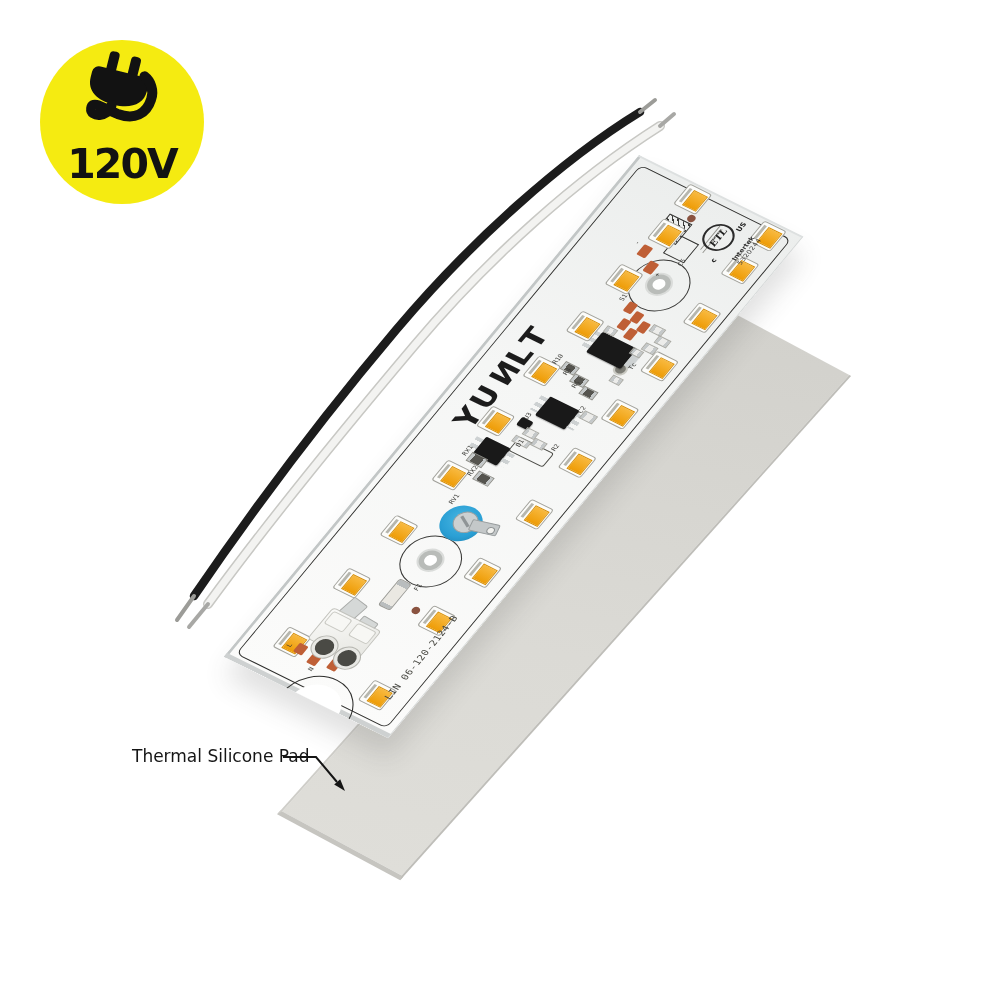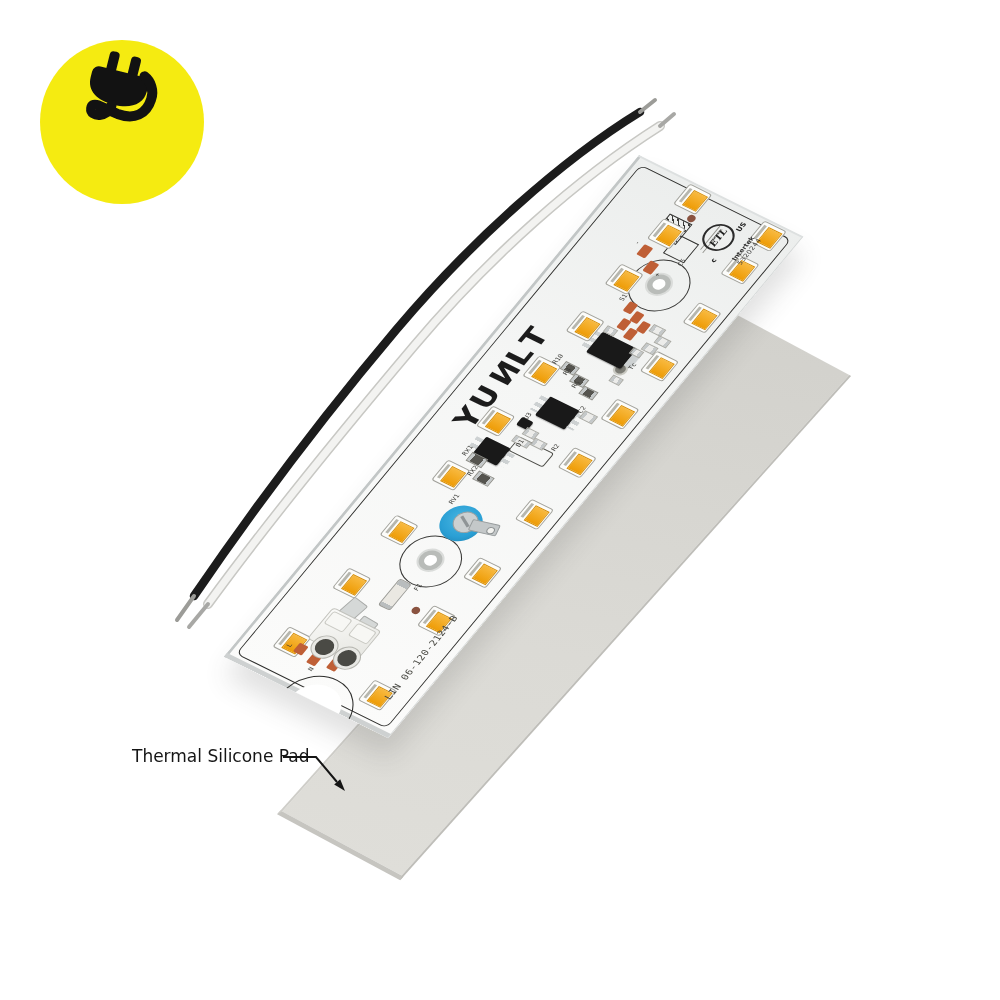--- a/index.html
+++ b/index.html
@@ -274,20 +274,21 @@
 
   <div class="badge">
     <svg width="128" height="92" viewBox="0 0 128 92">
       <g transform="rotate(14 64 44)" fill="#121212">
         <rect x="44" y="2" width="10" height="22" rx="4"></rect>
         <rect x="66" y="2" width="10" height="22" rx="4"></rect>
         <path d="M38 20 h44 a7 7 0 0 1 7 7 v6 c0 14 -12 21 -29 21 s-29 -7 -29 -21 v-6 a7 7 0 0 1 7 -7 z"></path>
         <path d="M58 55 C58 68 40 72 39 63 C38 54 52 60 66 62 C84 64 94 55 95 40 C96 30 90 22 83 19" fill="none" stroke="#121212" stroke-width="10" stroke-linecap="round"></path>
       </g>
     </svg>
+    <div class="badge-text">120V</div>
   </div>
 
   <div class="ann">Thermal Silicone Pad</div>
   <svg class="arrow" width="1000" height="1000">
     <path d="M 283 757 L 316 757 L 337 782" fill="none" stroke="#151515" stroke-width="2"></path>
     <polygon points="345,791 334.2,784.5 340.2,779.3" fill="#151515"></polygon>
   </svg>
 
 </div>
 

